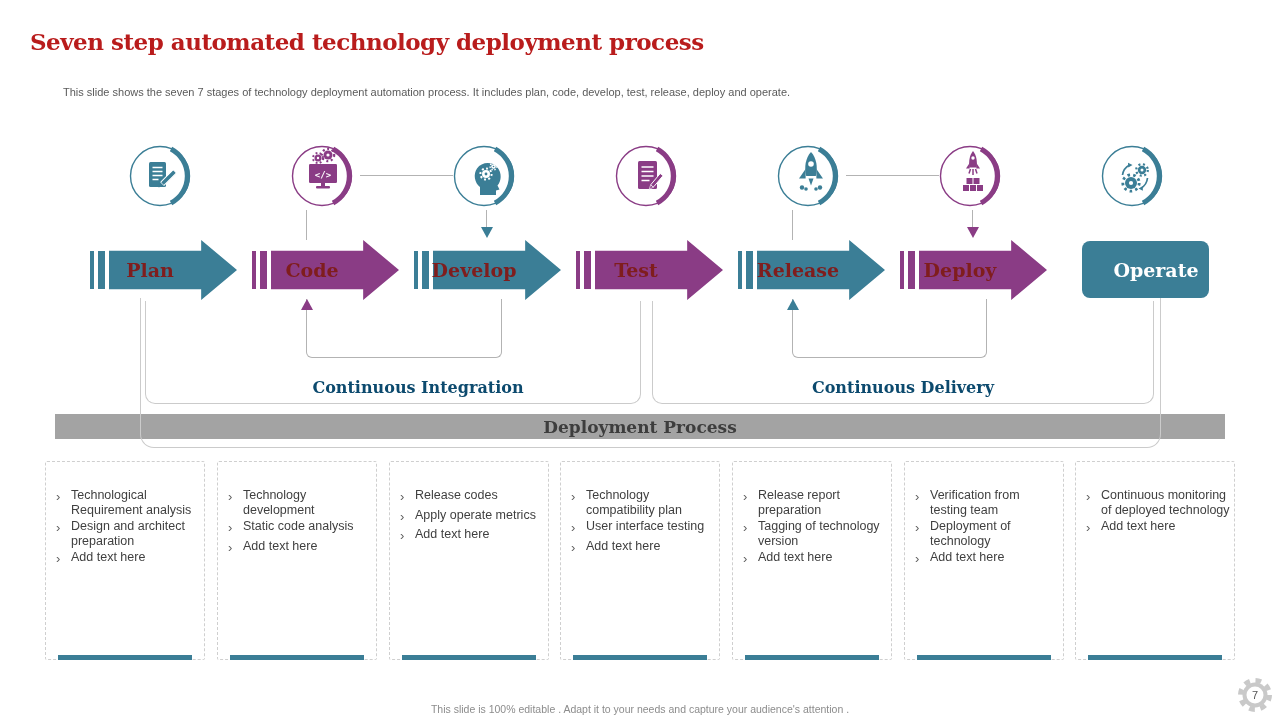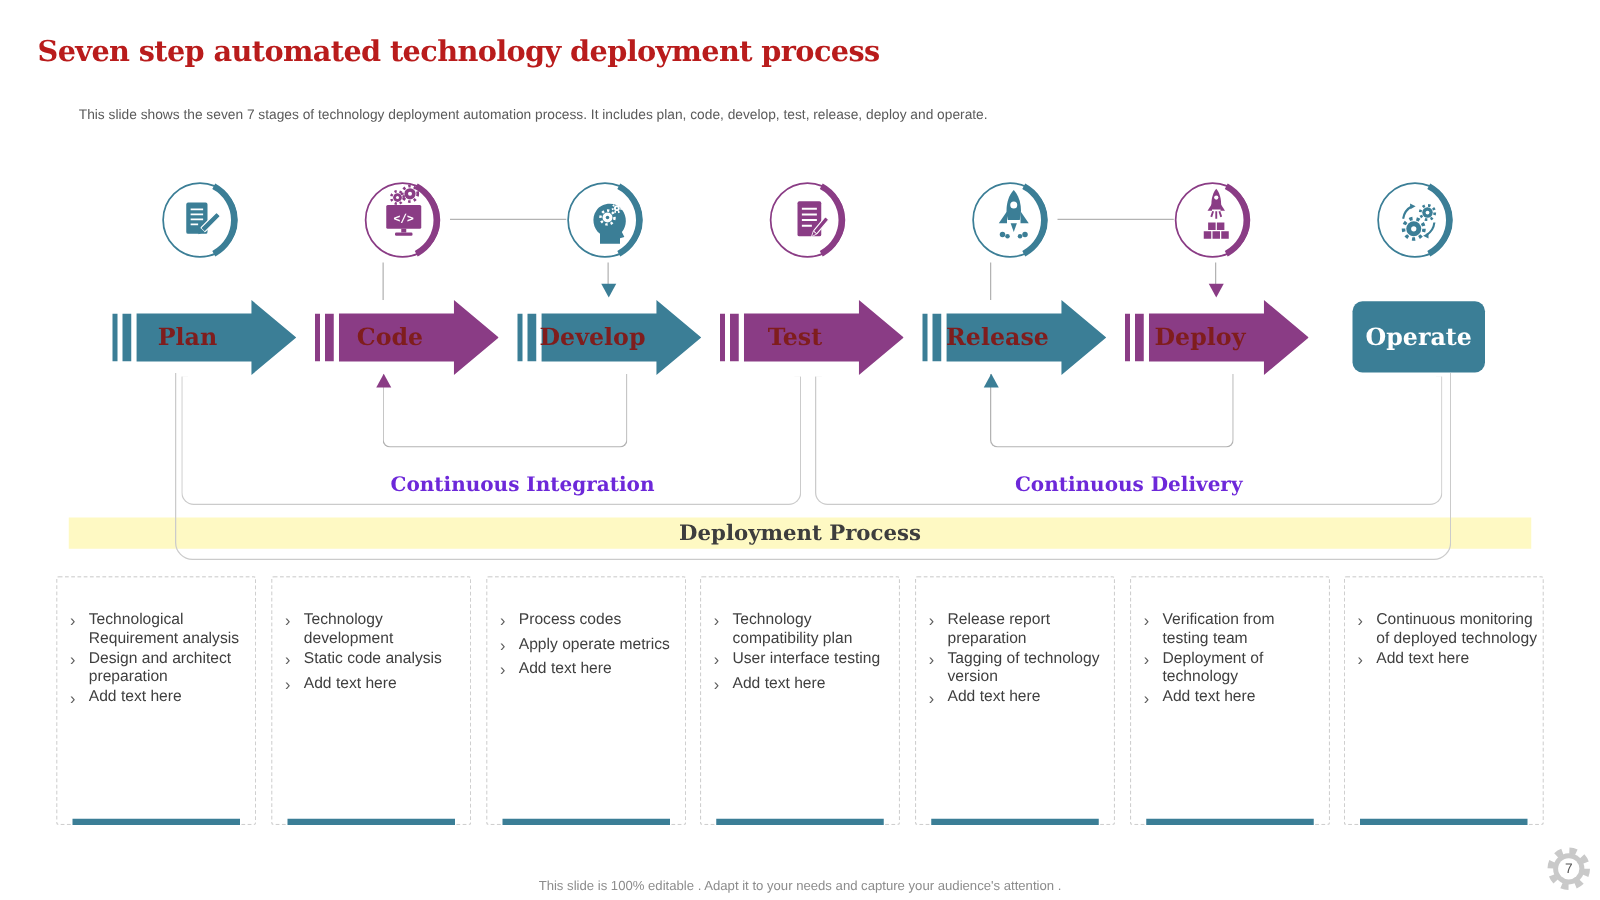--- a/index.html
+++ b/index.html
@@ -25,34 +25,34 @@
   .arrow{position:absolute;top:240px;width:147px;height:60px;z-index:3;}
   .arrow .s1{position:absolute;left:0;top:11px;width:4px;height:38px;background:var(--c);}
   .arrow .s2{position:absolute;left:8px;top:11px;width:7px;height:38px;background:var(--c);}
   .arrow .abody{position:absolute;left:19px;top:0;width:128px;height:60px;background:var(--c);
         clip-path:polygon(0 18%,72% 18%,72% 0,100% 50%,72% 100%,72% 82%,0 82%);}
   .arrow .albl{position:absolute;left:12px;top:0;width:96px;height:100%;display:flex;align-items:center;justify-content:center;
         color:#7f1d1d;font-family:"DejaVu Serif","Liberation Serif",serif;font-weight:700;font-size:19px;}
   .teal{--c:#3B7E96;} .purple{--c:#8A3C85;}
   .operate-box{position:absolute;left:1082px;top:241px;width:106px;height:57px;background:#3B7E96;border-radius:8px;z-index:3;
         display:flex;align-items:center;justify-content:center;color:#fff;
-        font-family:"DejaVu Serif","Liberation Serif",serif;font-weight:700;font-size:19px;}
+        font-family:"DejaVu Serif","Liberation Serif",serif;font-weight:700;font-size:19px;padding-left:21px;}
 
   
   .loop{position:absolute;top:299px;height:58px;border:1px solid #b3b3b3;border-top:none;border-radius:0 0 6px 6px;z-index:2;}
   .loop .tip{position:absolute;left:-6px;top:0;}
 
   
   .group{position:absolute;top:301px;height:102px;border:1px solid #cbcbcb;border-top:none;border-radius:0 0 10px 10px;z-index:2;}
   .group .glbl{position:absolute;bottom:6px;left:0;width:100%;text-align:center;
-        font-family:"DejaVu Serif","Liberation Serif",serif;font-weight:700;font-size:16px;color:#6d28d9;margin-top:44px;}
+        font-family:"DejaVu Serif","Liberation Serif",serif;font-weight:700;font-size:16px;color:#0c4a6e;margin-top:44px;}
   .outer{position:absolute;left:140px;top:298px;width:1019px;height:149px;border:1px solid #cbcbcb;border-top:none;
         border-radius:0 0 14px 14px;z-index:2;}
 
-  .band{position:absolute;left:55px;top:414px;width:1170px;height:25px;background:#fef9c3;z-index:1;
+  .band{position:absolute;left:55px;top:414px;width:1170px;height:25px;background:#a3a3a3;z-index:1;
         display:flex;align-items:center;justify-content:center;}
   .band span{font-family:"DejaVu Serif","Liberation Serif",serif;font-weight:700;font-size:17px;color:#3d3d3d;}
 
   
   .card{position:absolute;top:461px;width:160px;height:199px;border:1px dashed #cfcfcf;border-radius:2px;background:#fff;z-index:2;box-sizing:border-box;}
   .card ul{list-style:none;margin:26px 4px 0 10px;padding:0;}
   .card li{display:flex;margin-bottom:1px;}
   .blt{flex:none;width:15px;font-size:13px;color:#5f5f5f;line-height:18.5px;}
   .btx{font-size:12.5px;color:#3f3f3f;line-height:15px;}
   .cbar{position:absolute;left:12px;right:12px;bottom:-1px;height:5px;background:#3B7E96;}
@@ -276,21 +276,21 @@
           <span class="blt">›</span>
           <span class="btx">Add text here</span>
         </li>
     </ul>
     <div class="cbar"></div>
   </div>
   <div class="card" style="left:389px">
     <ul>
       <li>
           <span class="blt">›</span>
-          <span class="btx">Process codes</span>
+          <span class="btx">Release codes</span>
         </li>
       <li>
           <span class="blt">›</span>
           <span class="btx">Apply operate metrics</span>
         </li>
       <li>
           <span class="blt">›</span>
           <span class="btx">Add text here</span>
         </li>
     </ul>

